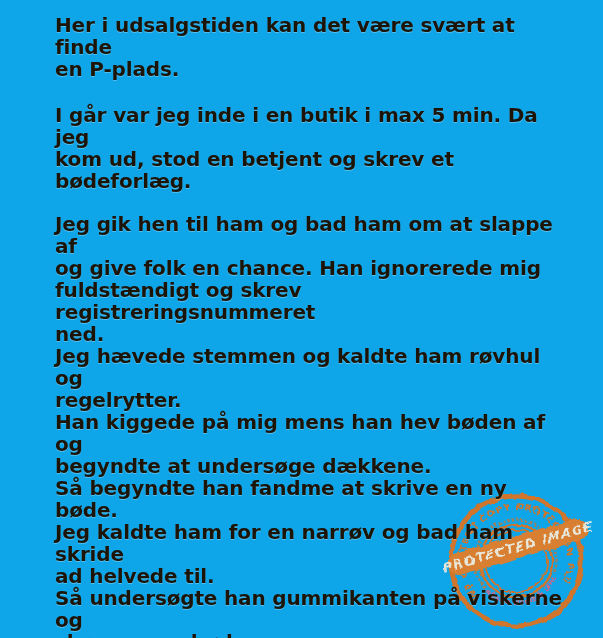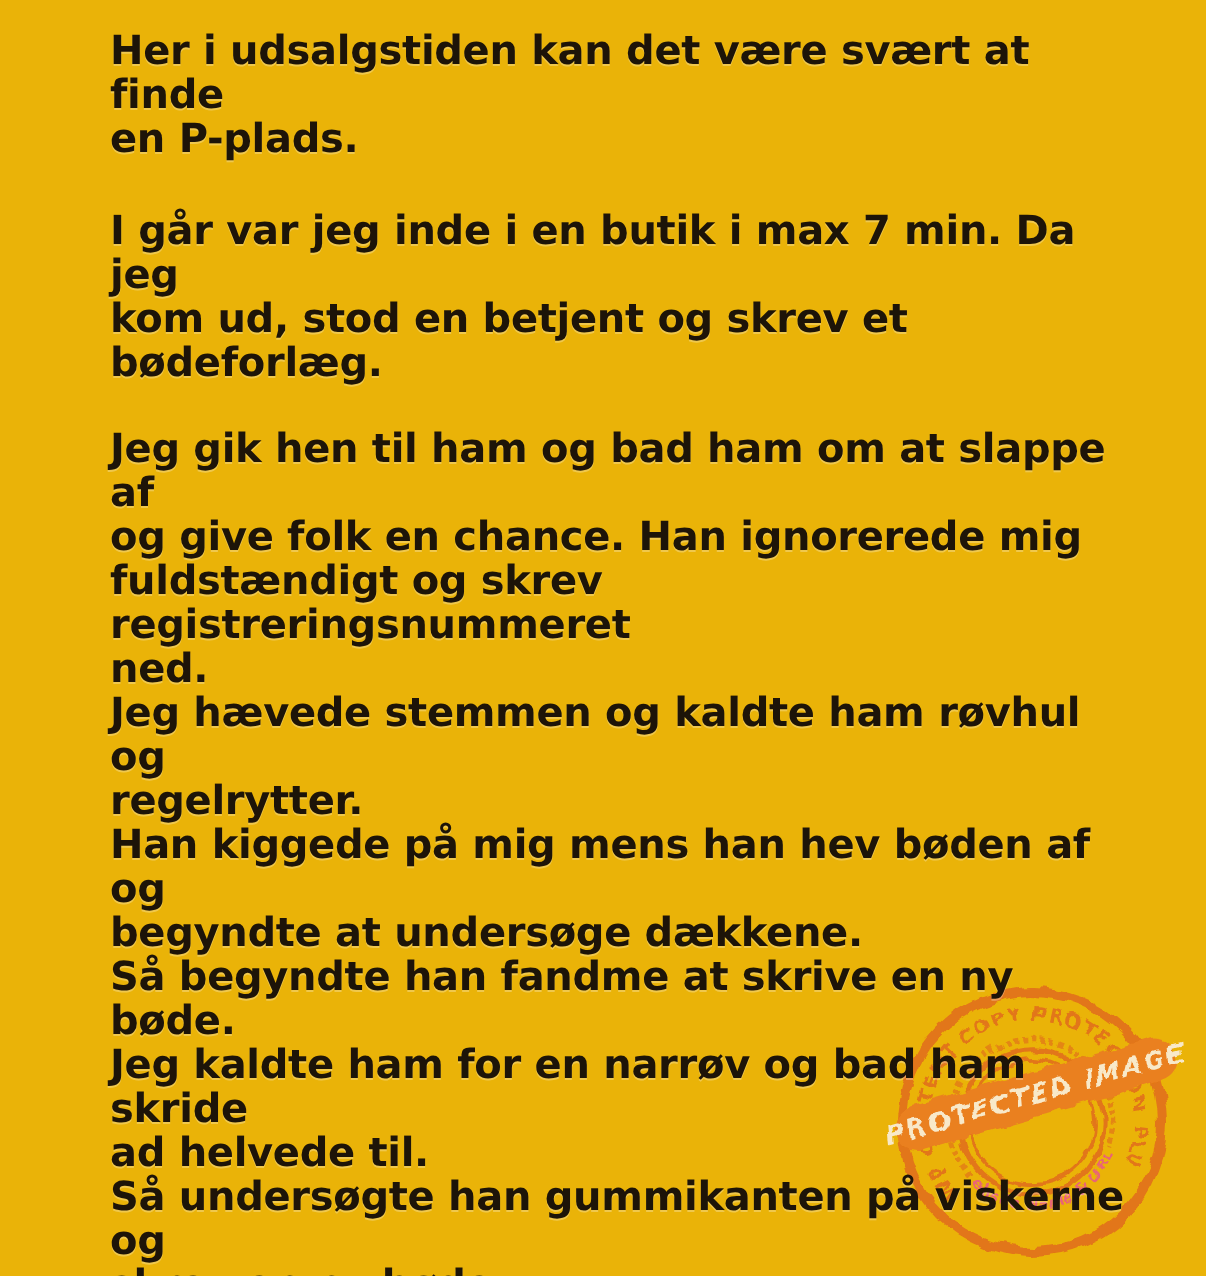--- a/index.html
+++ b/index.html
@@ -7,21 +7,21 @@
     width: 603px; height: 638px;
     overflow: hidden;
     position: relative;
     font-family: "DejaVu Sans", "Liberation Sans", sans-serif;
     background: #fbb82e;
   }
   .canvas {
     position: absolute;
     inset: 0;
     width: 603px; height: 638px;
-    background: #eab308;
+    background: #0ea5e9;
   }
   .story {
     position: absolute;
     left: 55px; top: 14px;
     width: 510px;
     z-index: 2;
   }
   .para {
     font-weight: bold;
     font-size: 20px;
@@ -44,21 +44,21 @@
   .stamp-wrap svg { display: block; }
 </style>
 </head>
 <body>
 
 <div class="canvas">
 
   <div class="story">
     <div class="para gap-first">Her i udsalgstiden kan det være svært at finde
 en P-plads.</div>
-    <div class="para">I går var jeg inde i en butik i max 7 min. Da jeg
+    <div class="para">I går var jeg inde i en butik i max 5 min. Da jeg
 kom ud, stod en betjent og skrev et bødeforlæg.</div>
     <div class="para">Jeg gik hen til ham og bad ham om at slappe af
 og give folk en chance. Han ignorerede mig
 fuldstændigt og skrev registreringsnummeret
 ned.
 Jeg hævede stemmen og kaldte ham røvhul og
 regelrytter.
 Han kiggede på mig mens han hev bøden af og
 begyndte at undersøge dækkene.
 Så begyndte han fandme at skrive en ny bøde.

